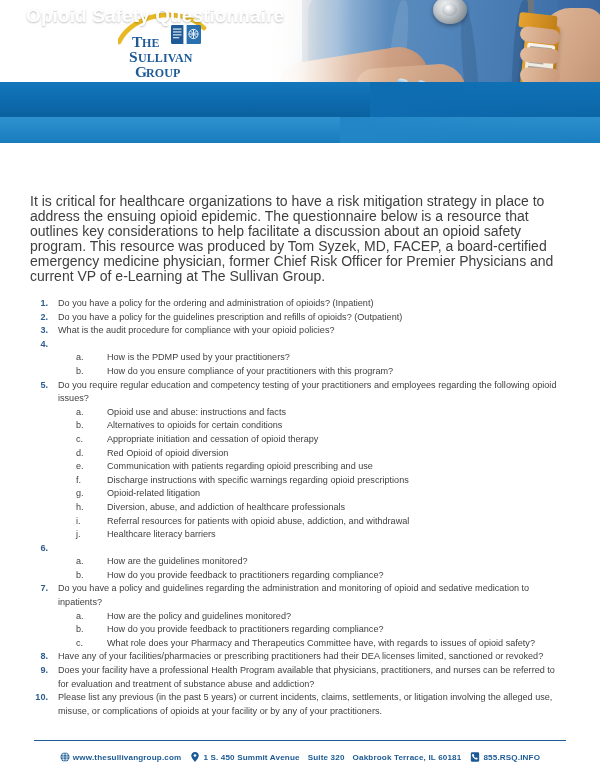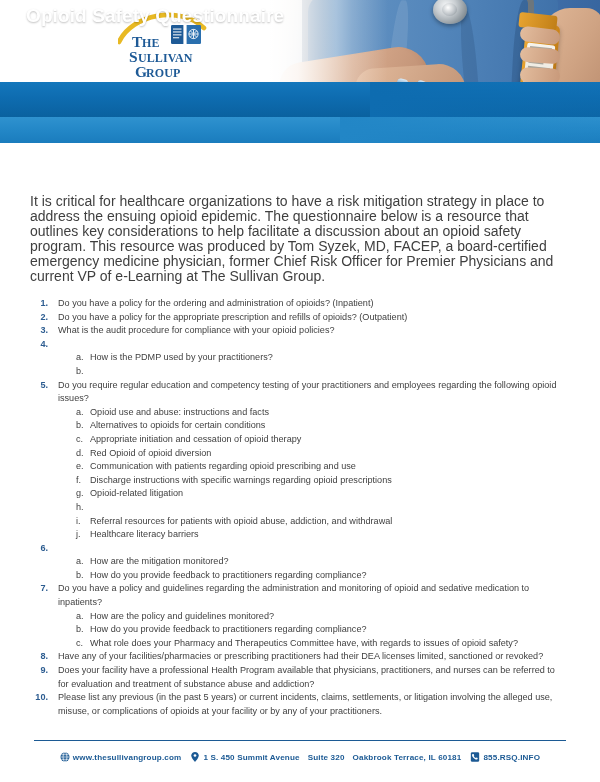--- a/index.html
+++ b/index.html
@@ -321,21 +321,21 @@
   }
   .sub-letter {
     flex: 0 0 auto;
     width: 12px;
     margin-left: 76px;
     text-align: left;
     color: #3f3f3f;
   }
   .sub-text {
     flex: 1 1 auto;
-    margin-left: 2px;
+    margin-left: 19px;
     margin-right: 46px;
   }
 
   
   .footer {
     position: absolute;
     left: 0;
     top: 738px;
     width: 600px;
     height: 44px;
@@ -464,39 +464,40 @@
   <ul class="qlist" id="qlist">
       <li>
         <div class="q-row">
           <span class="q-num">1.</span>
           <span class="q-text">Do you have a policy for the ordering and administration of opioids? (Inpatient)</span>
         </div>
       </li>
       <li>
         <div class="q-row">
           <span class="q-num">2.</span>
-          <span class="q-text">Do you have a policy for the appropriate prescription and refills of opioids? (Outpatient)</span>
+          <span class="q-text">Do you have a policy for the guidelines prescription and refills of opioids? (Outpatient)</span>
         </div>
       </li>
       <li>
         <div class="q-row">
           <span class="q-num">3.</span>
           <span class="q-text">What is the audit procedure for compliance with your opioid policies?</span>
         </div>
       </li>
       <li>
         <div class="q-row">
           <span class="q-num">4.</span>
         </div>
         <div class="sub-row">
           <span class="sub-letter">a.</span>
           <span class="sub-text">How is the PDMP used by your practitioners?</span>
         </div>
         <div class="sub-row">
           <span class="sub-letter">b.</span>
+          <span class="sub-text">How do you ensure compliance of your practitioners with this program?</span>
         </div>
       </li>
       <li>
         <div class="q-row">
           <span class="q-num">5.</span>
           <span class="q-text">Do you require regular education and competency testing of your practitioners and employees regarding the following opioid issues?</span>
         </div>
         <div class="sub-row">
           <span class="sub-letter">a.</span>
           <span class="sub-text">Opioid use and abuse: instructions and facts</span>
@@ -520,37 +521,38 @@
         <div class="sub-row">
           <span class="sub-letter">f.</span>
           <span class="sub-text">Discharge instructions with specific warnings regarding opioid prescriptions</span>
         </div>
         <div class="sub-row">
           <span class="sub-letter">g.</span>
           <span class="sub-text">Opioid-related litigation</span>
         </div>
         <div class="sub-row">
           <span class="sub-letter">h.</span>
+          <span class="sub-text">Diversion, abuse, and addiction of healthcare professionals</span>
         </div>
         <div class="sub-row">
           <span class="sub-letter">i.</span>
           <span class="sub-text">Referral resources for patients with opioid abuse, addiction, and withdrawal</span>
         </div>
         <div class="sub-row">
           <span class="sub-letter">j.</span>
           <span class="sub-text">Healthcare literacy barriers</span>
         </div>
       </li>
       <li>
         <div class="q-row">
           <span class="q-num">6.</span>
         </div>
         <div class="sub-row">
           <span class="sub-letter">a.</span>
-          <span class="sub-text">How are the mitigation monitored?</span>
+          <span class="sub-text">How are the guidelines monitored?</span>
         </div>
         <div class="sub-row">
           <span class="sub-letter">b.</span>
           <span class="sub-text">How do you provide feedback to practitioners regarding compliance?</span>
         </div>
       </li>
       <li>
         <div class="q-row">
           <span class="q-num">7.</span>
           <span class="q-text">Do you have a policy and guidelines regarding the administration and monitoring of opioid and sedative medication to inpatients?</span>

